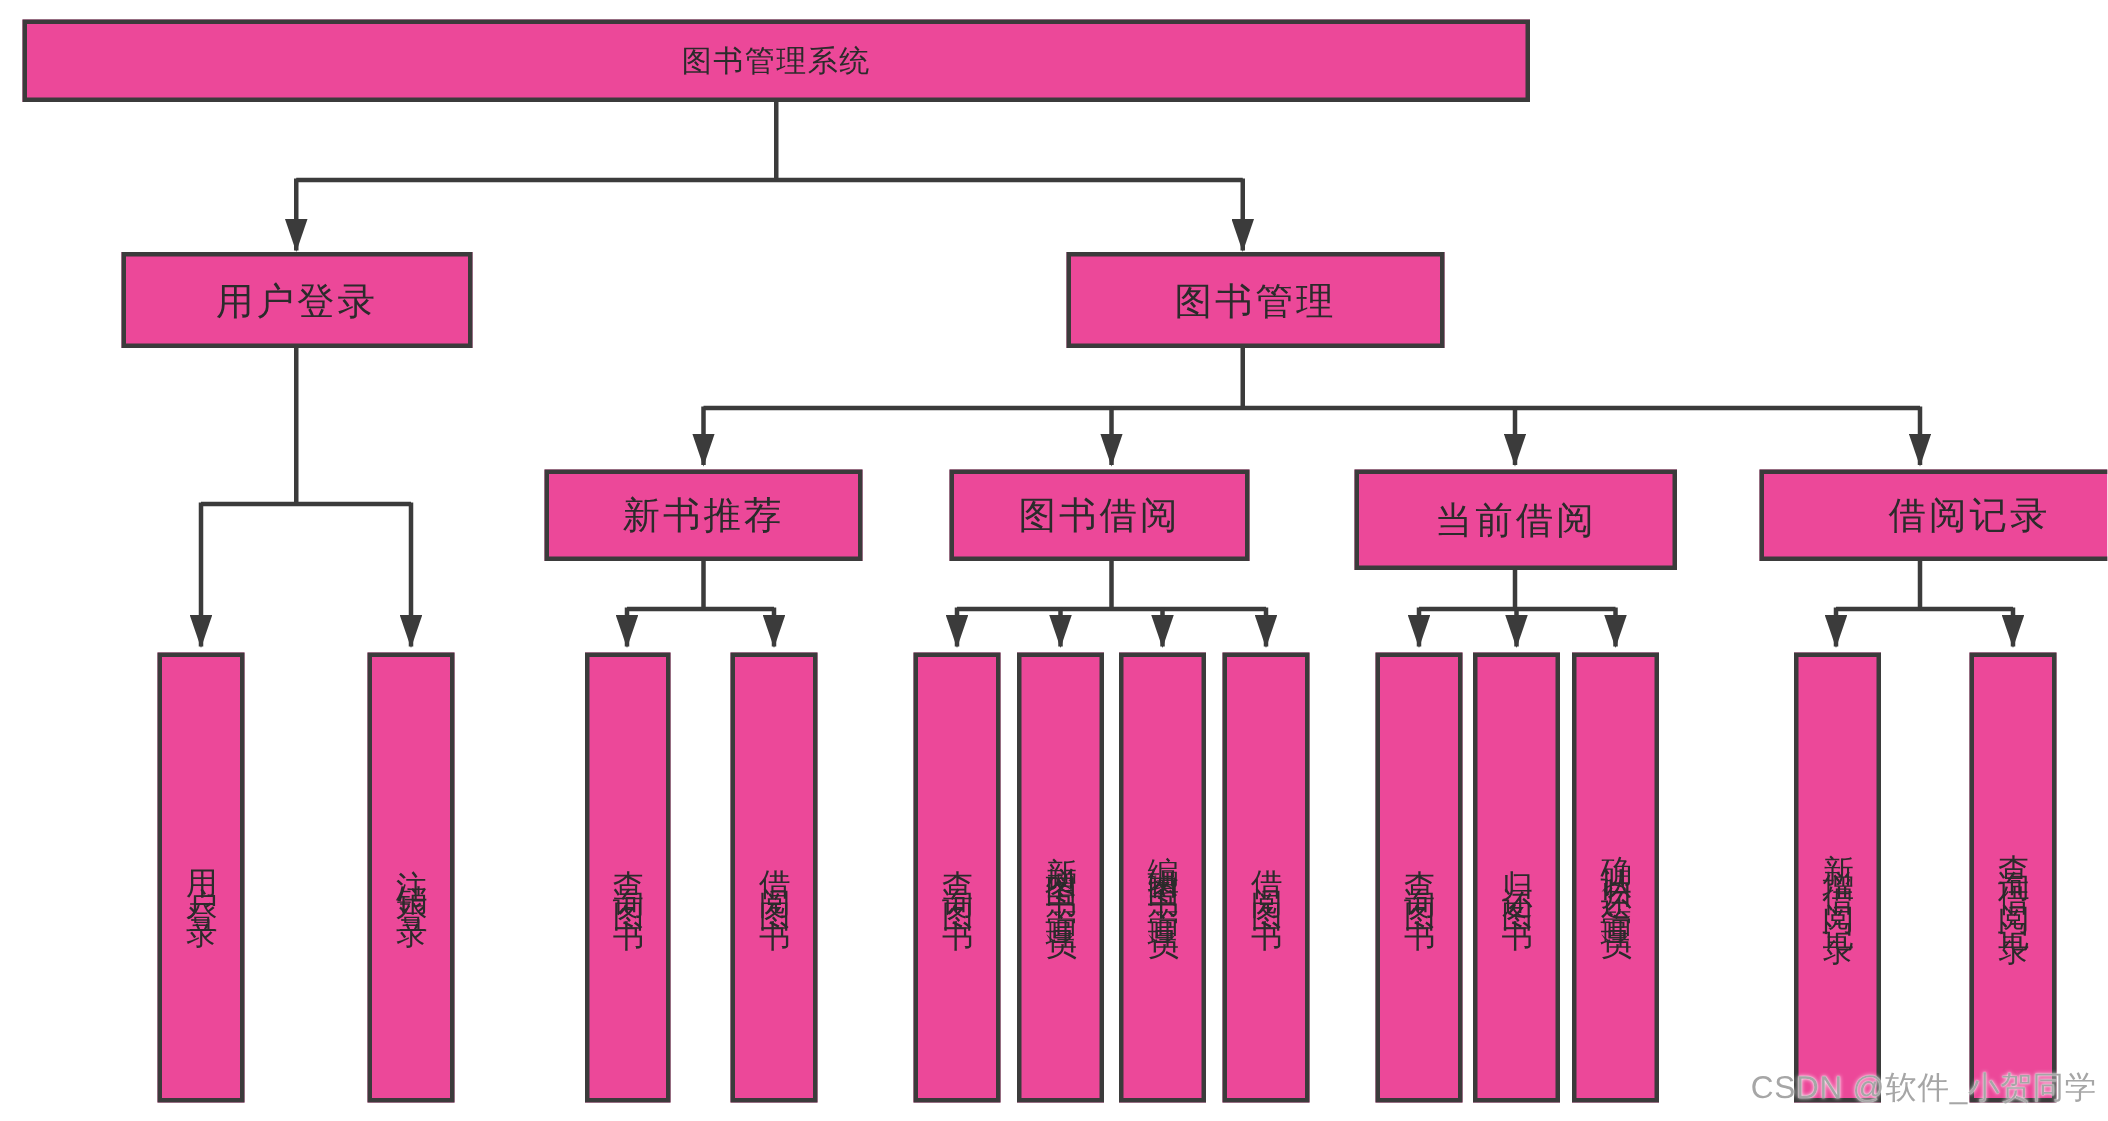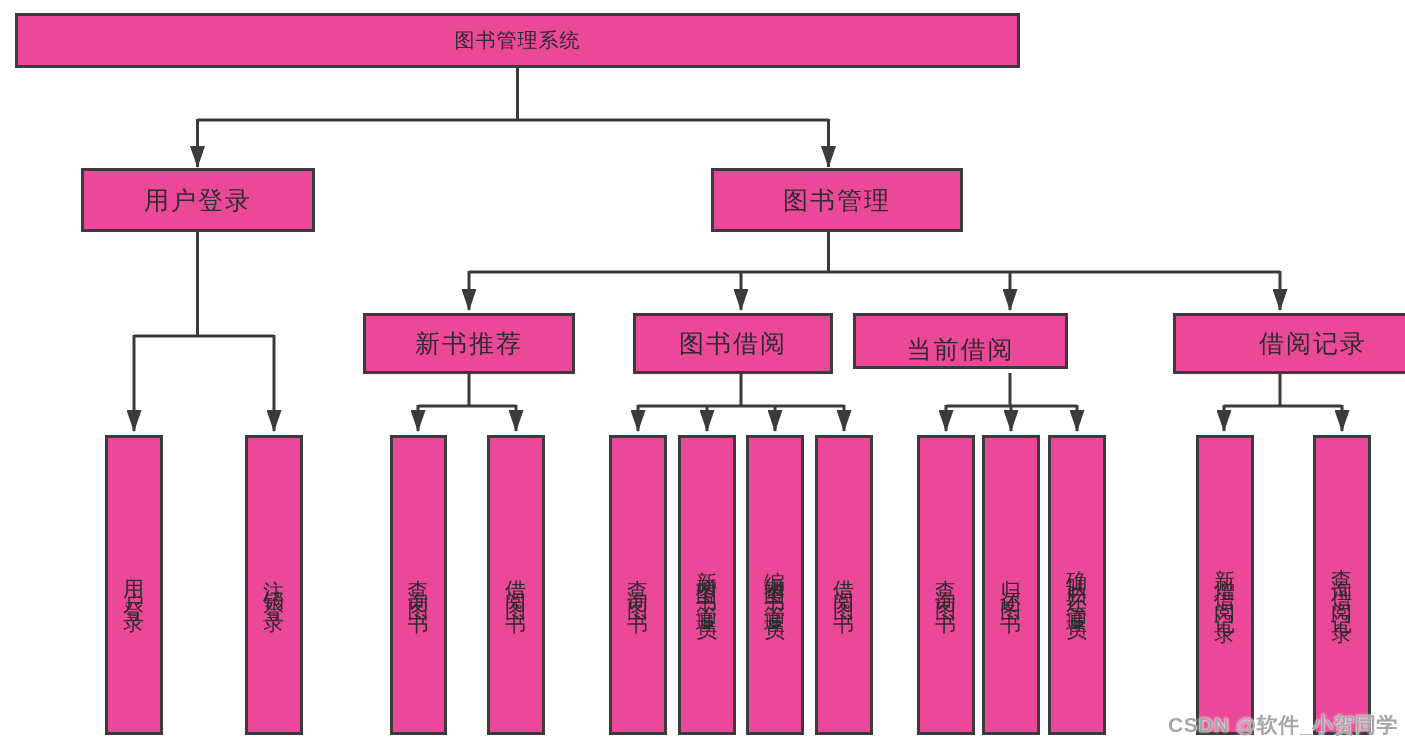--- a/index.html
+++ b/index.html
@@ -17,21 +17,20 @@
   .leaf{
     writing-mode:vertical-rl;text-orientation:mixed;
     font-size:21px;letter-spacing:11px;line-height:1;
     top:435px;height:300px;width:58px;
   }
   .leaf.tight{letter-spacing:7px;}
   .watermark{
     position:absolute;right:7px;bottom:8px;z-index:5;
     font-size:21px;color:#a6a6a6;letter-spacing:0.5px;
     text-shadow:0 0 3px #ffffff,0 0 1px #ffffff;
-    font-weight:bold;
   }
 </style>
 </head>
 <body>
 
 <div class="canvas">
 
   <svg class="connectors" width="1405" height="747" viewBox="0 0 1405 747" aria-hidden="true">
     <defs>
       <marker id="arr" viewBox="0 0 22 15" refX="21" refY="7.5" markerWidth="22" markerHeight="15" markerUnits="userSpaceOnUse" orient="auto">
@@ -85,21 +84,21 @@
   <div class="box lvl-box" style="left:711px;top:168px;width:252px;height:64px;">
     <span>图书管理</span>
   </div>
 
   <div class="box lvl-box" style="left:363px;top:313px;width:212px;height:61px;">
     <span>新书推荐</span>
   </div>
   <div class="box lvl-box" style="left:633px;top:313px;width:200px;height:61px;">
     <span>图书借阅</span>
   </div>
-  <div class="box lvl-box" style="left:853px;top:313px;width:215px;height:56px;align-items:flex-end;">
+  <div class="box lvl-box" style="left:903px;top:313px;width:215px;height:67px;">
     <span>当前借阅</span>
   </div>
   <div class="box lvl-box" style="left:1173px;top:313px;width:238px;height:61px;padding-left:42px;">
     <span>借阅记录</span>
   </div>
 
   <div class="box leaf" style="left:105px;">
     <span>用户登录</span>
   </div>
   <div class="box leaf" style="left:245px;">

